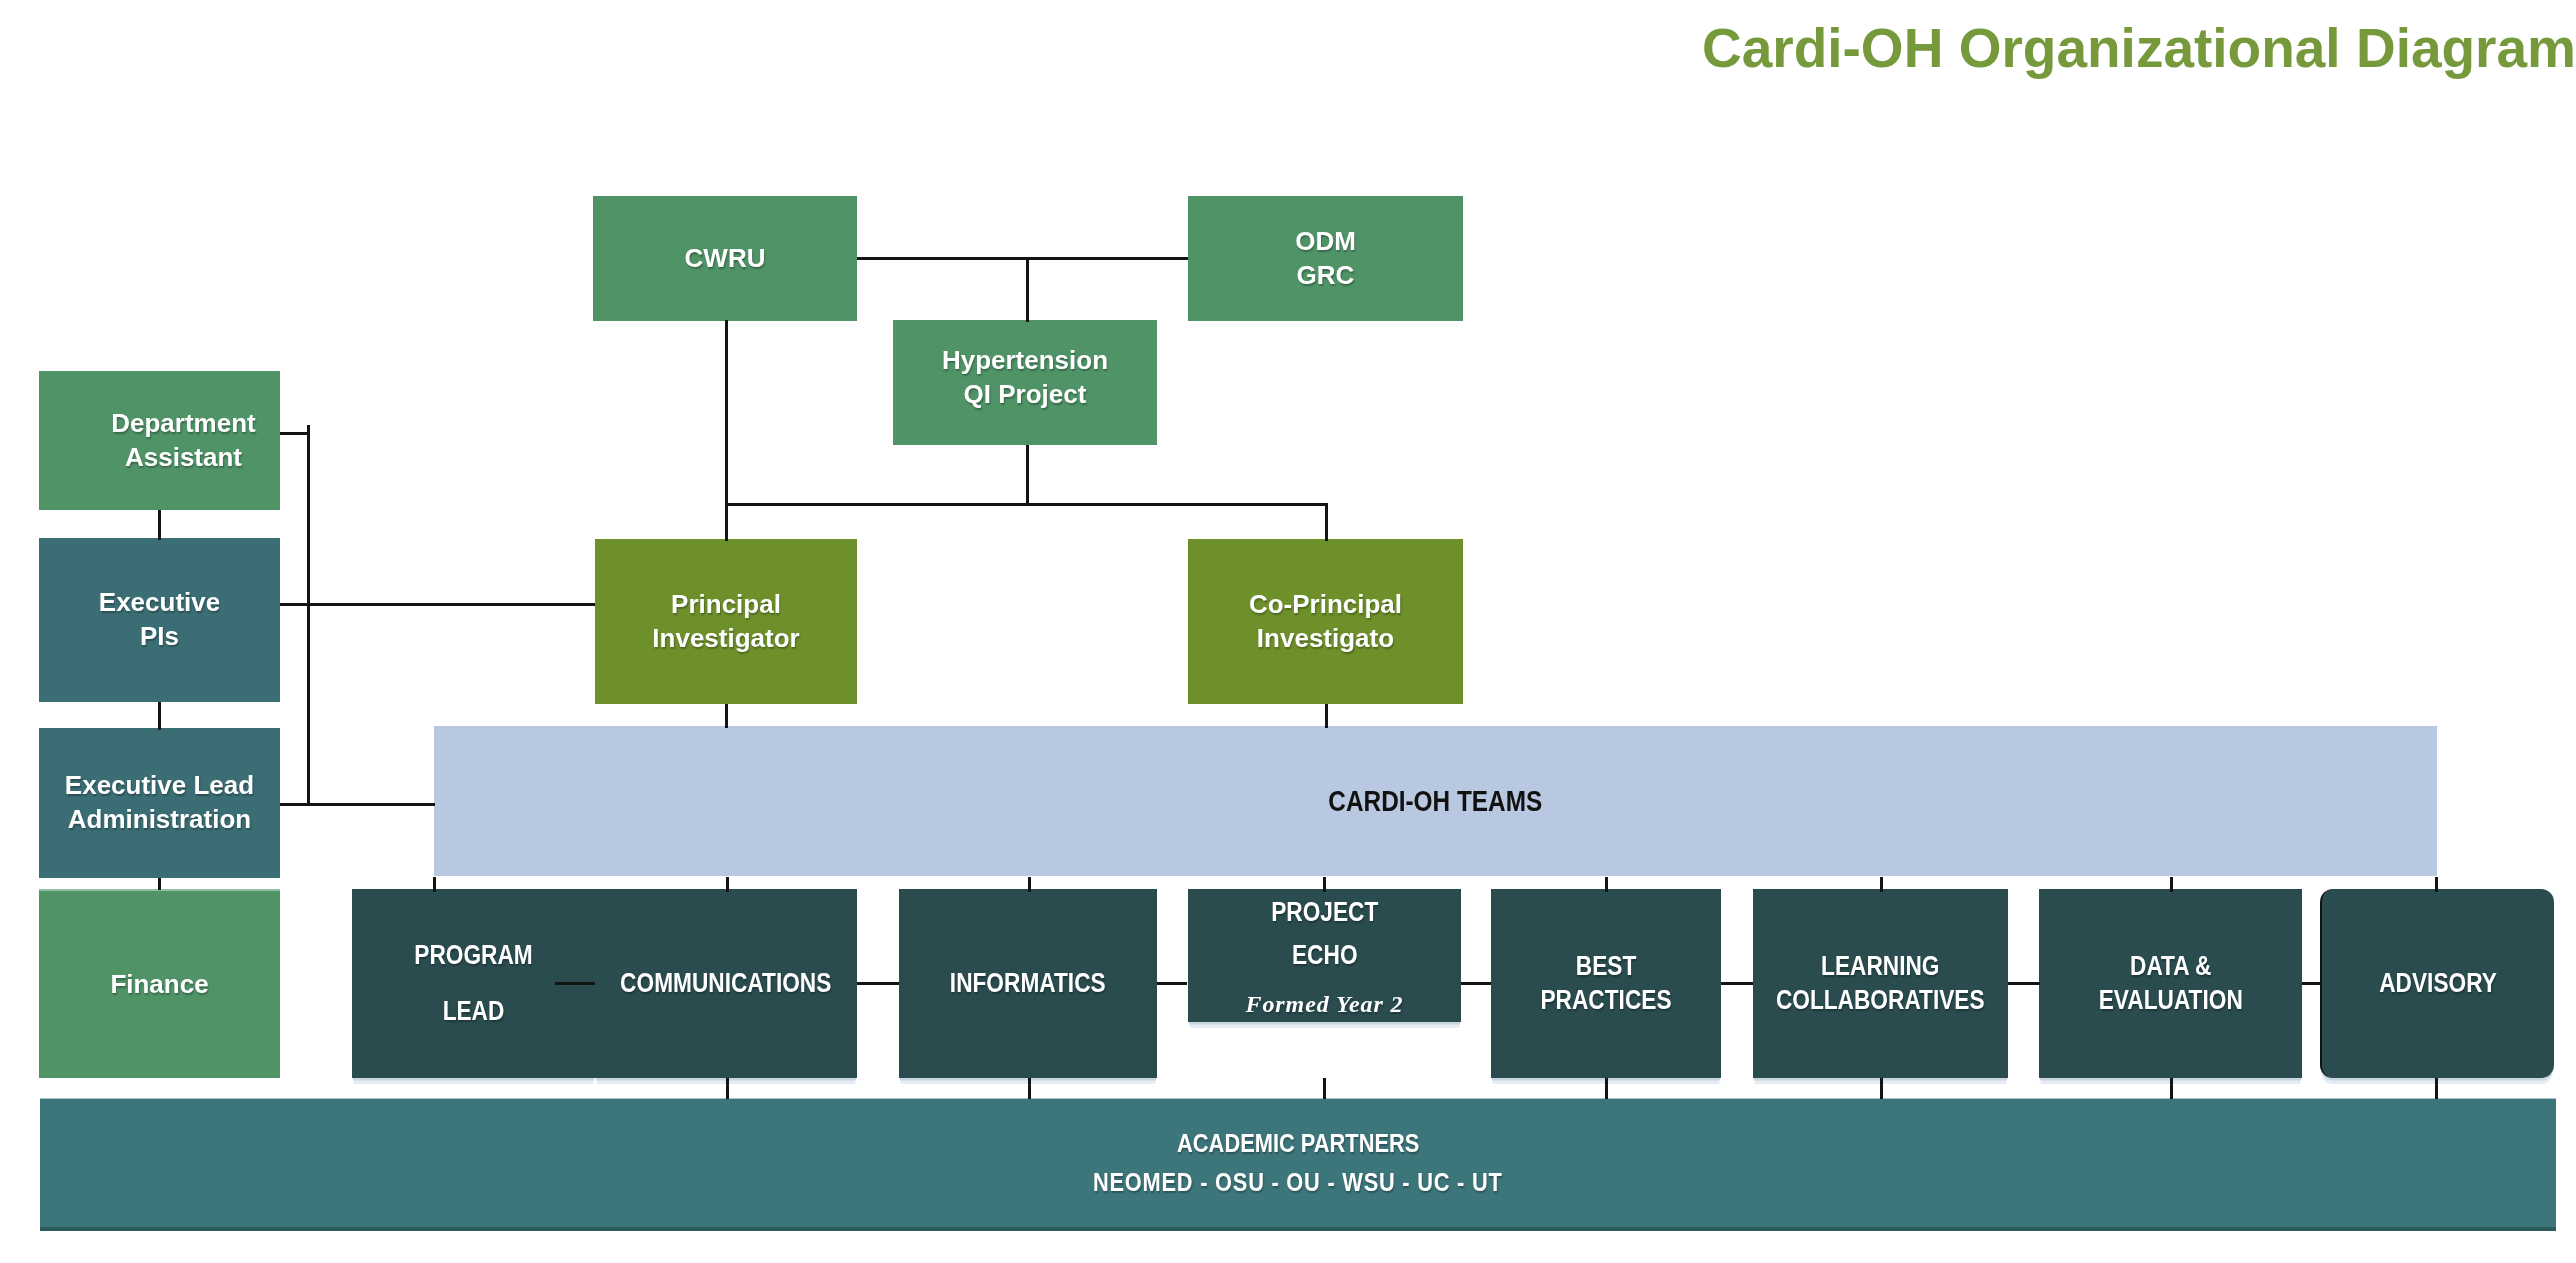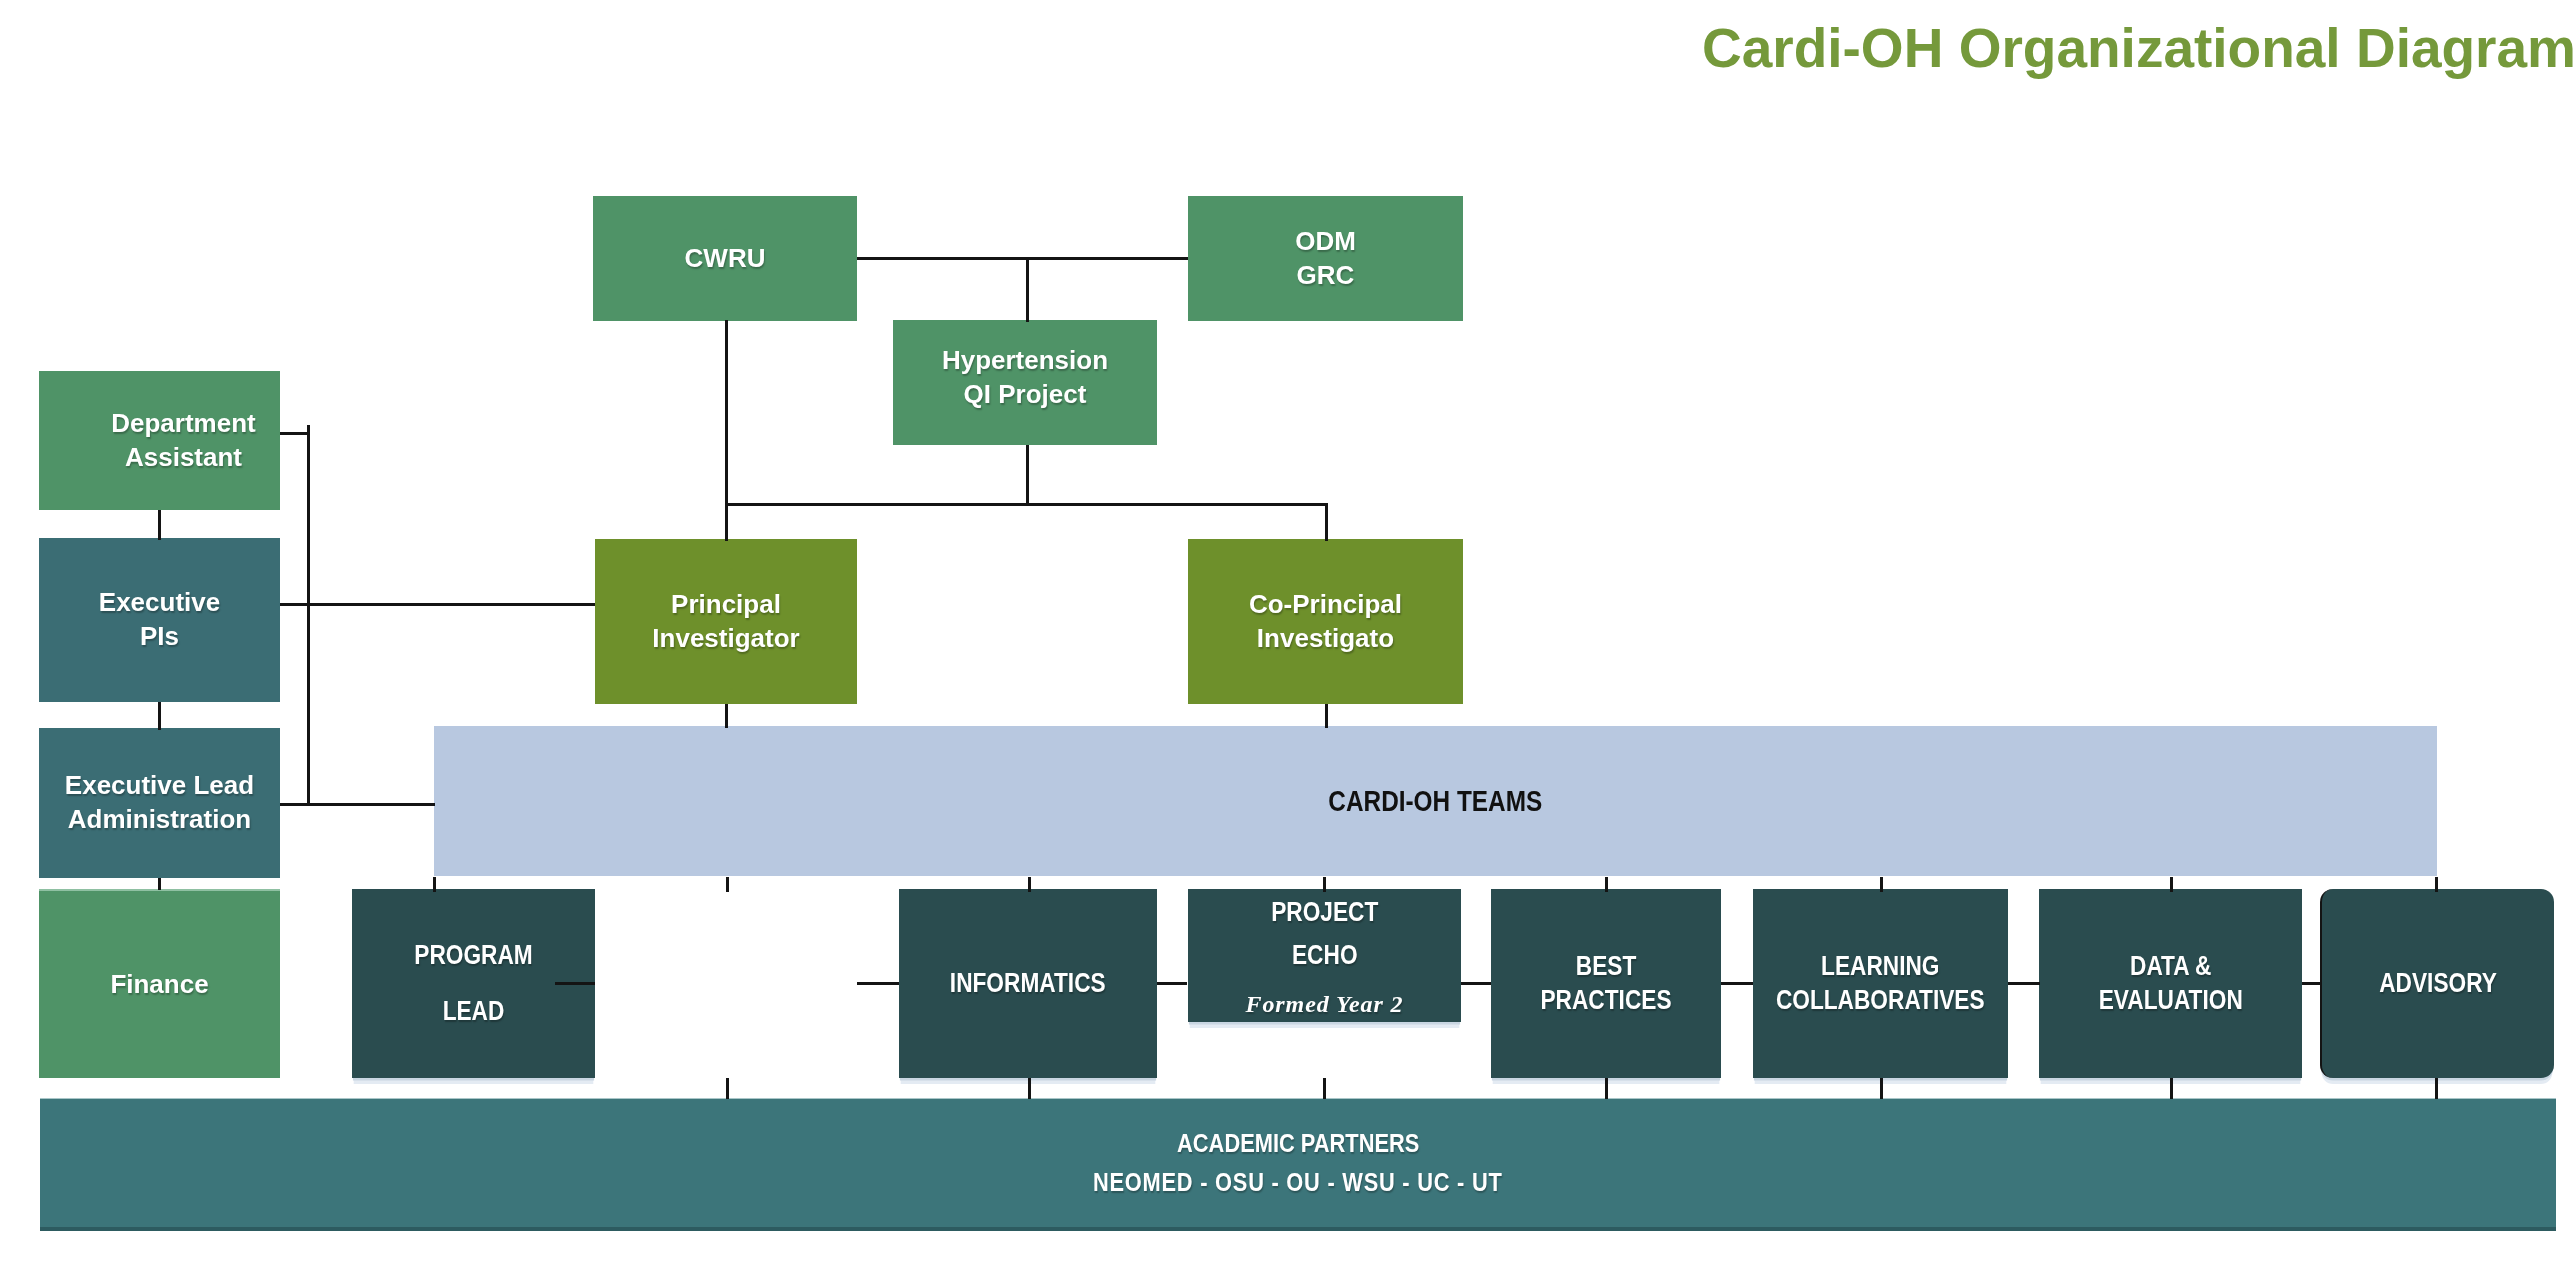--- a/index.html
+++ b/index.html
@@ -79,20 +79,23 @@
 Investigato</div>
 
   <div class="bar" style="left:434px;top:726px;width:2003px;height:150px;">
     <span class="condensed">CARDI-OH TEAMS</span>
   </div>
 
   <div class="box dark loose" style="left:312px;top:889px;width:243px;height:189px;margin-left:40px;">
     <span class="condensed team-label">PROGRAM
 LEAD</span>
   </div>
+  <div class="box dark" style="left:595px;top:889px;width:262px;height:189px;">
+    <span class="condensed team-label">COMMUNICATIONS</span>
+  </div>
   <div class="box dark" style="left:899px;top:889px;width:258px;height:189px;">
     <span class="condensed team-label">INFORMATICS</span>
   </div>
   <div class="box dark" style="left:1188px;top:889px;width:273px;height:133px;flex-direction:column;">
     <span class="condensed team-label" style="line-height:1.6;">PROJECT
 ECHO</span>
     <span class="note">Formed Year 2</span>
   </div>
   <div class="box dark" style="left:1491px;top:889px;width:230px;height:189px;">
     <span class="condensed team-label">BEST

